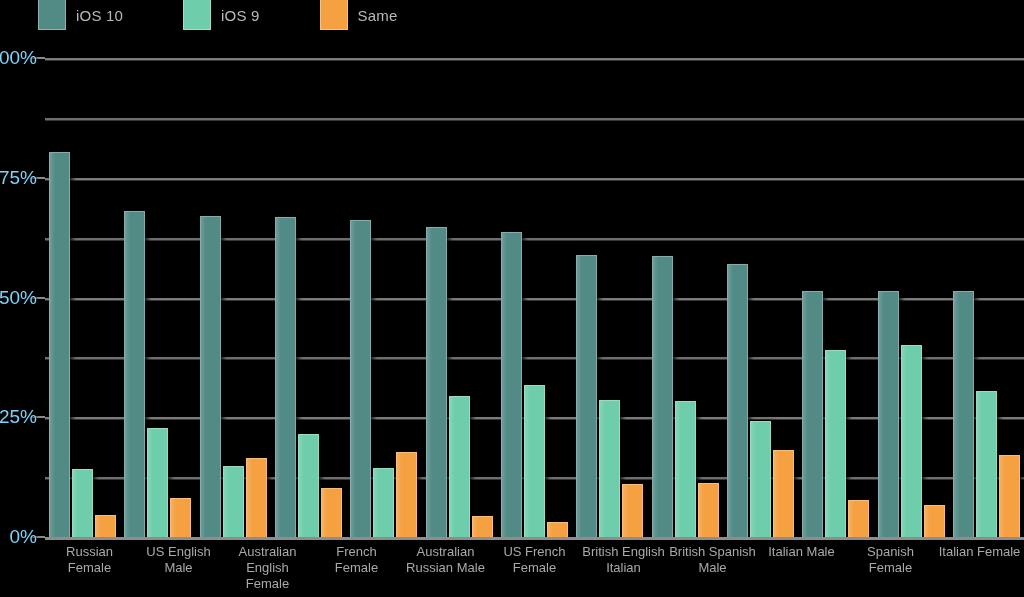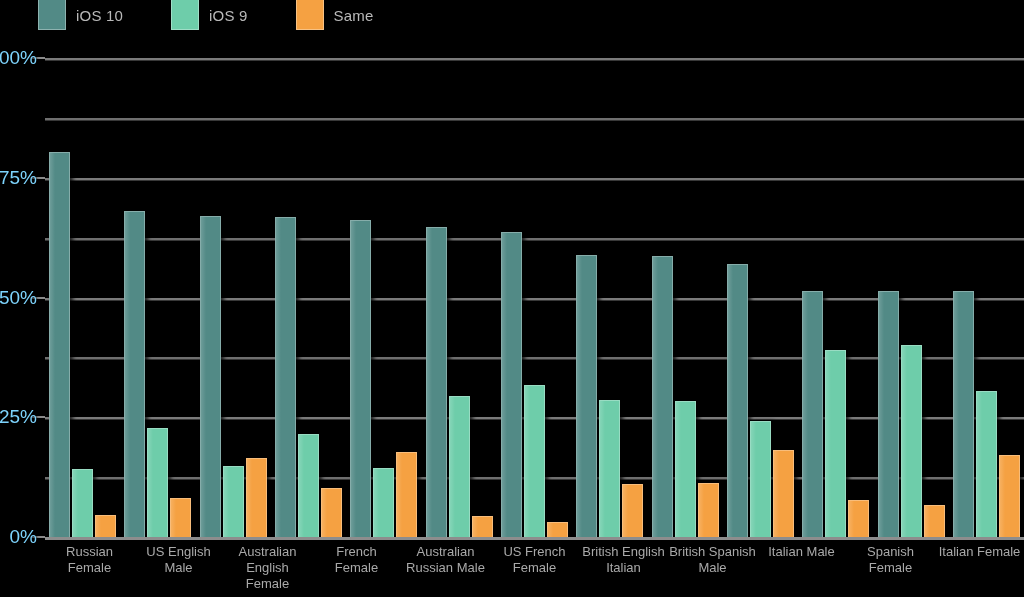--- a/index.html
+++ b/index.html
@@ -15,21 +15,21 @@
     background: #000;
   }
 
   
   .legend {
     position: absolute;
     left: 38px; top: 0px;
     height: 30px;
     display: flex;
     align-items: center;
-    gap: 0px;
+    gap: 12px;
     z-index: 6;
   }
   .legend-item {
     display: flex;
     align-items: center;
     margin-right: 48px;
   }
   .legend-swatch {
     width: 28px; height: 30px;
     border: 1px solid rgba(255,255,255,0.35);

